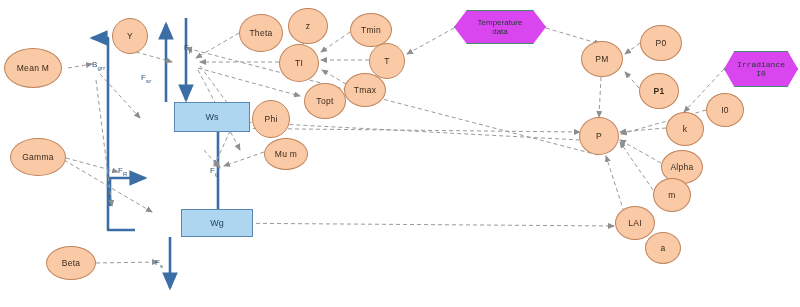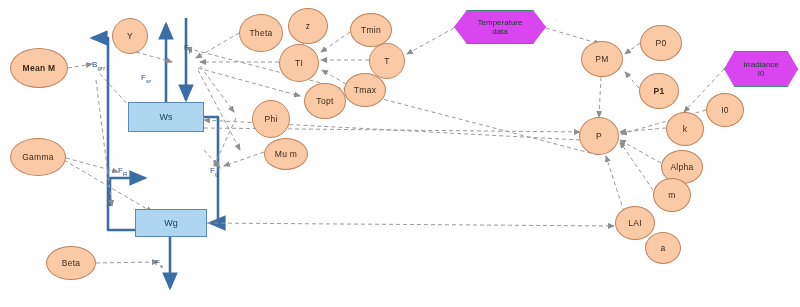--- a/index.html
+++ b/index.html
@@ -12,21 +12,21 @@
         text-align:center;box-sizing:border-box;}
 
   .ellipse{background:#fac9a5;border:1px solid #c0845c;border-radius:50%;
            color:#3a2a1c;font-size:8.5px;line-height:1.05;letter-spacing:.3px;}
 
   .hex{background:#d946ef;border:1px solid #3f8f6b;color:#1d3a2c;
        font-size:8px;line-height:1.15;
        clip-path:polygon(14% 0,86% 0,100% 50%,86% 100%,14% 100%,0 50%);}
 
   .box{background:#aed6f1;border:1px solid #5b87b5;color:#21445f;
-       font-size:9px;}
+       font-size:9px;margin-left:46px;}
 
   .flabel{position:absolute;color:#31547a;font-size:8px;
           letter-spacing:.2px;white-space:nowrap;}
   .flabel sub{font-size:6px;}
 </style>
 </head>
 <body>
 
 <div id="canvas">
 
@@ -86,21 +86,21 @@
       <path d="M624,212 L606,156"></path>
       <path d="M645,244 L656,240"></path>
       <path d="M724,69 L684,112"></path>
       <path d="M204,128 L580,132"></path>
       <path d="M207,223 L614,226"></path>
       <path d="M598,155 L186,48"></path>
       <path d="M580,140 L204,120"></path>
     </g>
   </svg>
 
-  <div class="node ellipse" style="left:10px;top:48px;width:58px;height:40px;font-weight:bold;">Mean M</div>
+  <div class="node ellipse" style="left:4px;top:48px;width:58px;height:40px;">Mean M</div>
   <div class="node ellipse" style="left:112px;top:18px;width:36px;height:36px;">Y</div>
   <div class="node ellipse" style="left:10px;top:138px;width:56px;height:38px;">Gamma</div>
   <div class="node ellipse" style="left:46px;top:246px;width:50px;height:34px;">Beta</div>
   <div class="node ellipse" style="left:233px;top:100px;width:38px;height:38px;margin-left:19px;">Phi</div>
   <div class="node ellipse" style="left:264px;top:138px;width:44px;height:32px;">Mu m</div>
   <div class="node ellipse" style="left:239px;top:14px;width:44px;height:38px;">Theta</div>
   <div class="node ellipse" style="left:288px;top:8px;width:40px;height:36px;">z</div>
   <div class="node ellipse" style="left:304px;top:83px;width:42px;height:36px;">Topt</div>
   <div class="node ellipse" style="left:279px;top:44px;width:40px;height:38px;">TI</div>
   <div class="node ellipse" style="left:344px;top:73px;width:42px;height:34px;">Tmax</div>
@@ -112,21 +112,21 @@
   <div class="node ellipse" style="left:579px;top:117px;width:40px;height:38px;">P</div>
   <div class="node ellipse" style="left:666px;top:112px;width:38px;height:34px;">k</div>
   <div class="node ellipse" style="left:706px;top:93px;width:38px;height:34px;">I0</div>
   <div class="node ellipse" style="left:661px;top:150px;width:42px;height:34px;">Alpha</div>
   <div class="node ellipse" style="left:653px;top:178px;width:38px;height:34px;">m</div>
   <div class="node ellipse" style="left:615px;top:206px;width:40px;height:34px;">LAI</div>
   <div class="node ellipse" style="left:645px;top:232px;width:36px;height:32px;">a</div>
 
   <div class="node hex" style="left:454px;top:10px;width:92px;height:34px;white-space:pre-line;">Temperature
 data</div>
-  <div class="node hex" style="left:724px;top:51px;width:74px;height:36px;white-space:pre-line;">Irradiance
+  <div class="node hex" style="left:724px;top:51px;width:74px;height:36px;white-space:pre-line;font-family:Liberation Mono, monospace;">Irradiance
 I0</div>
 
   <div class="node box" style="left:128px;top:102px;width:76px;height:30px;">Ws</div>
   <div class="node box" style="left:135px;top:209px;width:72px;height:28px;">Wg</div>
 
   <div class="flabel" style="left:141px;top:73px;">
     <span>F</span><sub>sr</sub>
   </div>
   <div class="flabel" style="left:184px;top:43px;">
     <span>F</span><sub>p</sub>

